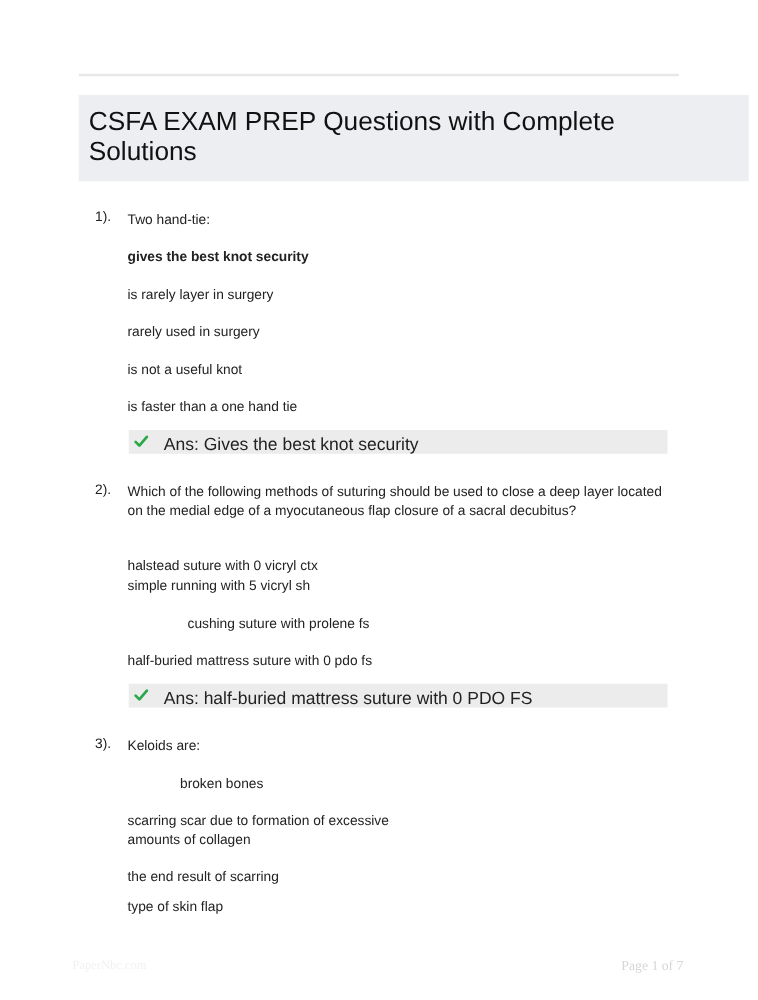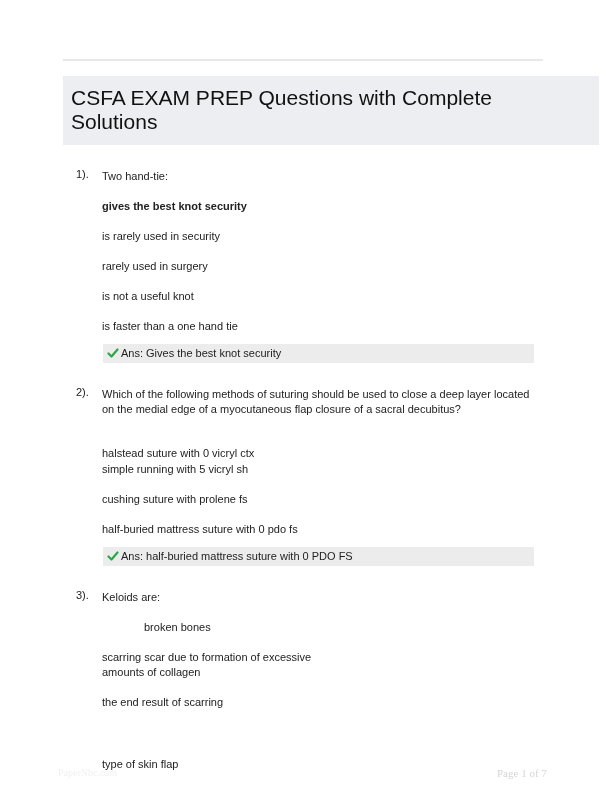--- a/index.html
+++ b/index.html
@@ -32,21 +32,21 @@
       line-height: 15px; color: #222;
     }
     .answer-box {
       position: absolute; left: 103px; width: 431px; height: 19px;
       background: #ececec;
     }
     .check-icon {
       position: absolute; left: 4px; top: 3px; width: 12px; height: 12px;
     }
     .answer-text {
-      position: absolute; left: 18px; top: 3px; font-size: 11px; color: #222;
+      position: absolute; left: 28px; top: 3px; font-size: 14px; color: #222;
       white-space: nowrap;
     }
     .footer-left {
       position: absolute; left: 58px; top: 767px; font-size: 10px; color: #f1f1f1;
       font-family: "Liberation Serif", serif;
     }
     .footer-right {
       position: absolute; left: 497px; top: 767px; font-size: 11px; color: #d6d6d6;
       font-family: "Liberation Serif", serif;
     }
@@ -57,50 +57,50 @@
 <div class="top-rule"></div>
 
 <div class="title-box">
   <div class="title-text">CSFA EXAM PREP Questions with Complete Solutions</div>
 </div>
 
 <div class="question" style="top:0;">
   <div class="q-num" style="top:168px;">1).</div>
   <div class="q-text" style="top:169px;">Two hand-tie:</div>
   <div class="option" style="top:199px;font-weight:bold;">gives the best knot security</div>
-  <div class="option" style="top:229px;">is rarely used in security</div>
+  <div class="option" style="top:229px;">is rarely layer in surgery</div>
   <div class="option" style="top:259px;">rarely used in surgery</div>
   <div class="option" style="top:289px;">is not a useful knot</div>
   <div class="option" style="top:319px;">is faster than a one hand tie</div>
   <div class="answer-box" style="top:344px;">
     <svg class="check-icon" viewBox="0 0 12 12">
       <path d="M1.5 6.5 L4.5 9.5 L10.5 2.5" stroke="#2aa84a" stroke-width="2.2" fill="none" stroke-linecap="round" stroke-linejoin="round"></path>
     </svg>
     <span class="answer-text">Ans: Gives the best knot security</span>
   </div>
 </div>
 
 <div class="question" style="top:0;">
   <div class="q-num" style="top:386px;">2).</div>
   <div class="q-text" style="top:387px;">Which of the following methods of suturing should be used to close a deep layer located on the medial edge of a myocutaneous flap closure of a sacral decubitus?</div>
   <div class="option" style="top:432px;margin-top:14px;">halstead suture with 0 vicryl ctx</div>
   <div class="option" style="top:462px;">simple running with 5 vicryl sh</div>
-  <div class="option" style="top:492px;">cushing suture with prolene fs</div>
+  <div class="option" style="top:492px;margin-left:48px;">cushing suture with prolene fs</div>
   <div class="option" style="top:522px;">half-buried mattress suture with 0 pdo fs</div>
   <div class="answer-box" style="top:547px;">
     <svg class="check-icon" viewBox="0 0 12 12">
       <path d="M1.5 6.5 L4.5 9.5 L10.5 2.5" stroke="#2aa84a" stroke-width="2.2" fill="none" stroke-linecap="round" stroke-linejoin="round"></path>
     </svg>
     <span class="answer-text">Ans: half-buried mattress suture with 0 PDO FS</span>
   </div>
 </div>
 
 <div class="question" style="top:0;">
   <div class="q-num" style="top:589px;">3).</div>
   <div class="q-text" style="top:590px;">Keloids are:</div>
   <div class="option" style="top:620px;padding-left:42px;">broken bones</div>
   <div class="option" style="top:650px; width:215px;">scarring scar due to formation of excessive amounts of collagen</div>
   <div class="option" style="top:695px;">the end result of scarring</div>
-  <div class="option" style="top:757px;">type of skin flap</div>
+  <div class="option" style="top:719px;">type of skin flap</div>
 </div>
 
 <div class="footer-left">PaperNbc.com</div>
 <div class="footer-right">Page 1 of 7</div>
 
 </body></html>

